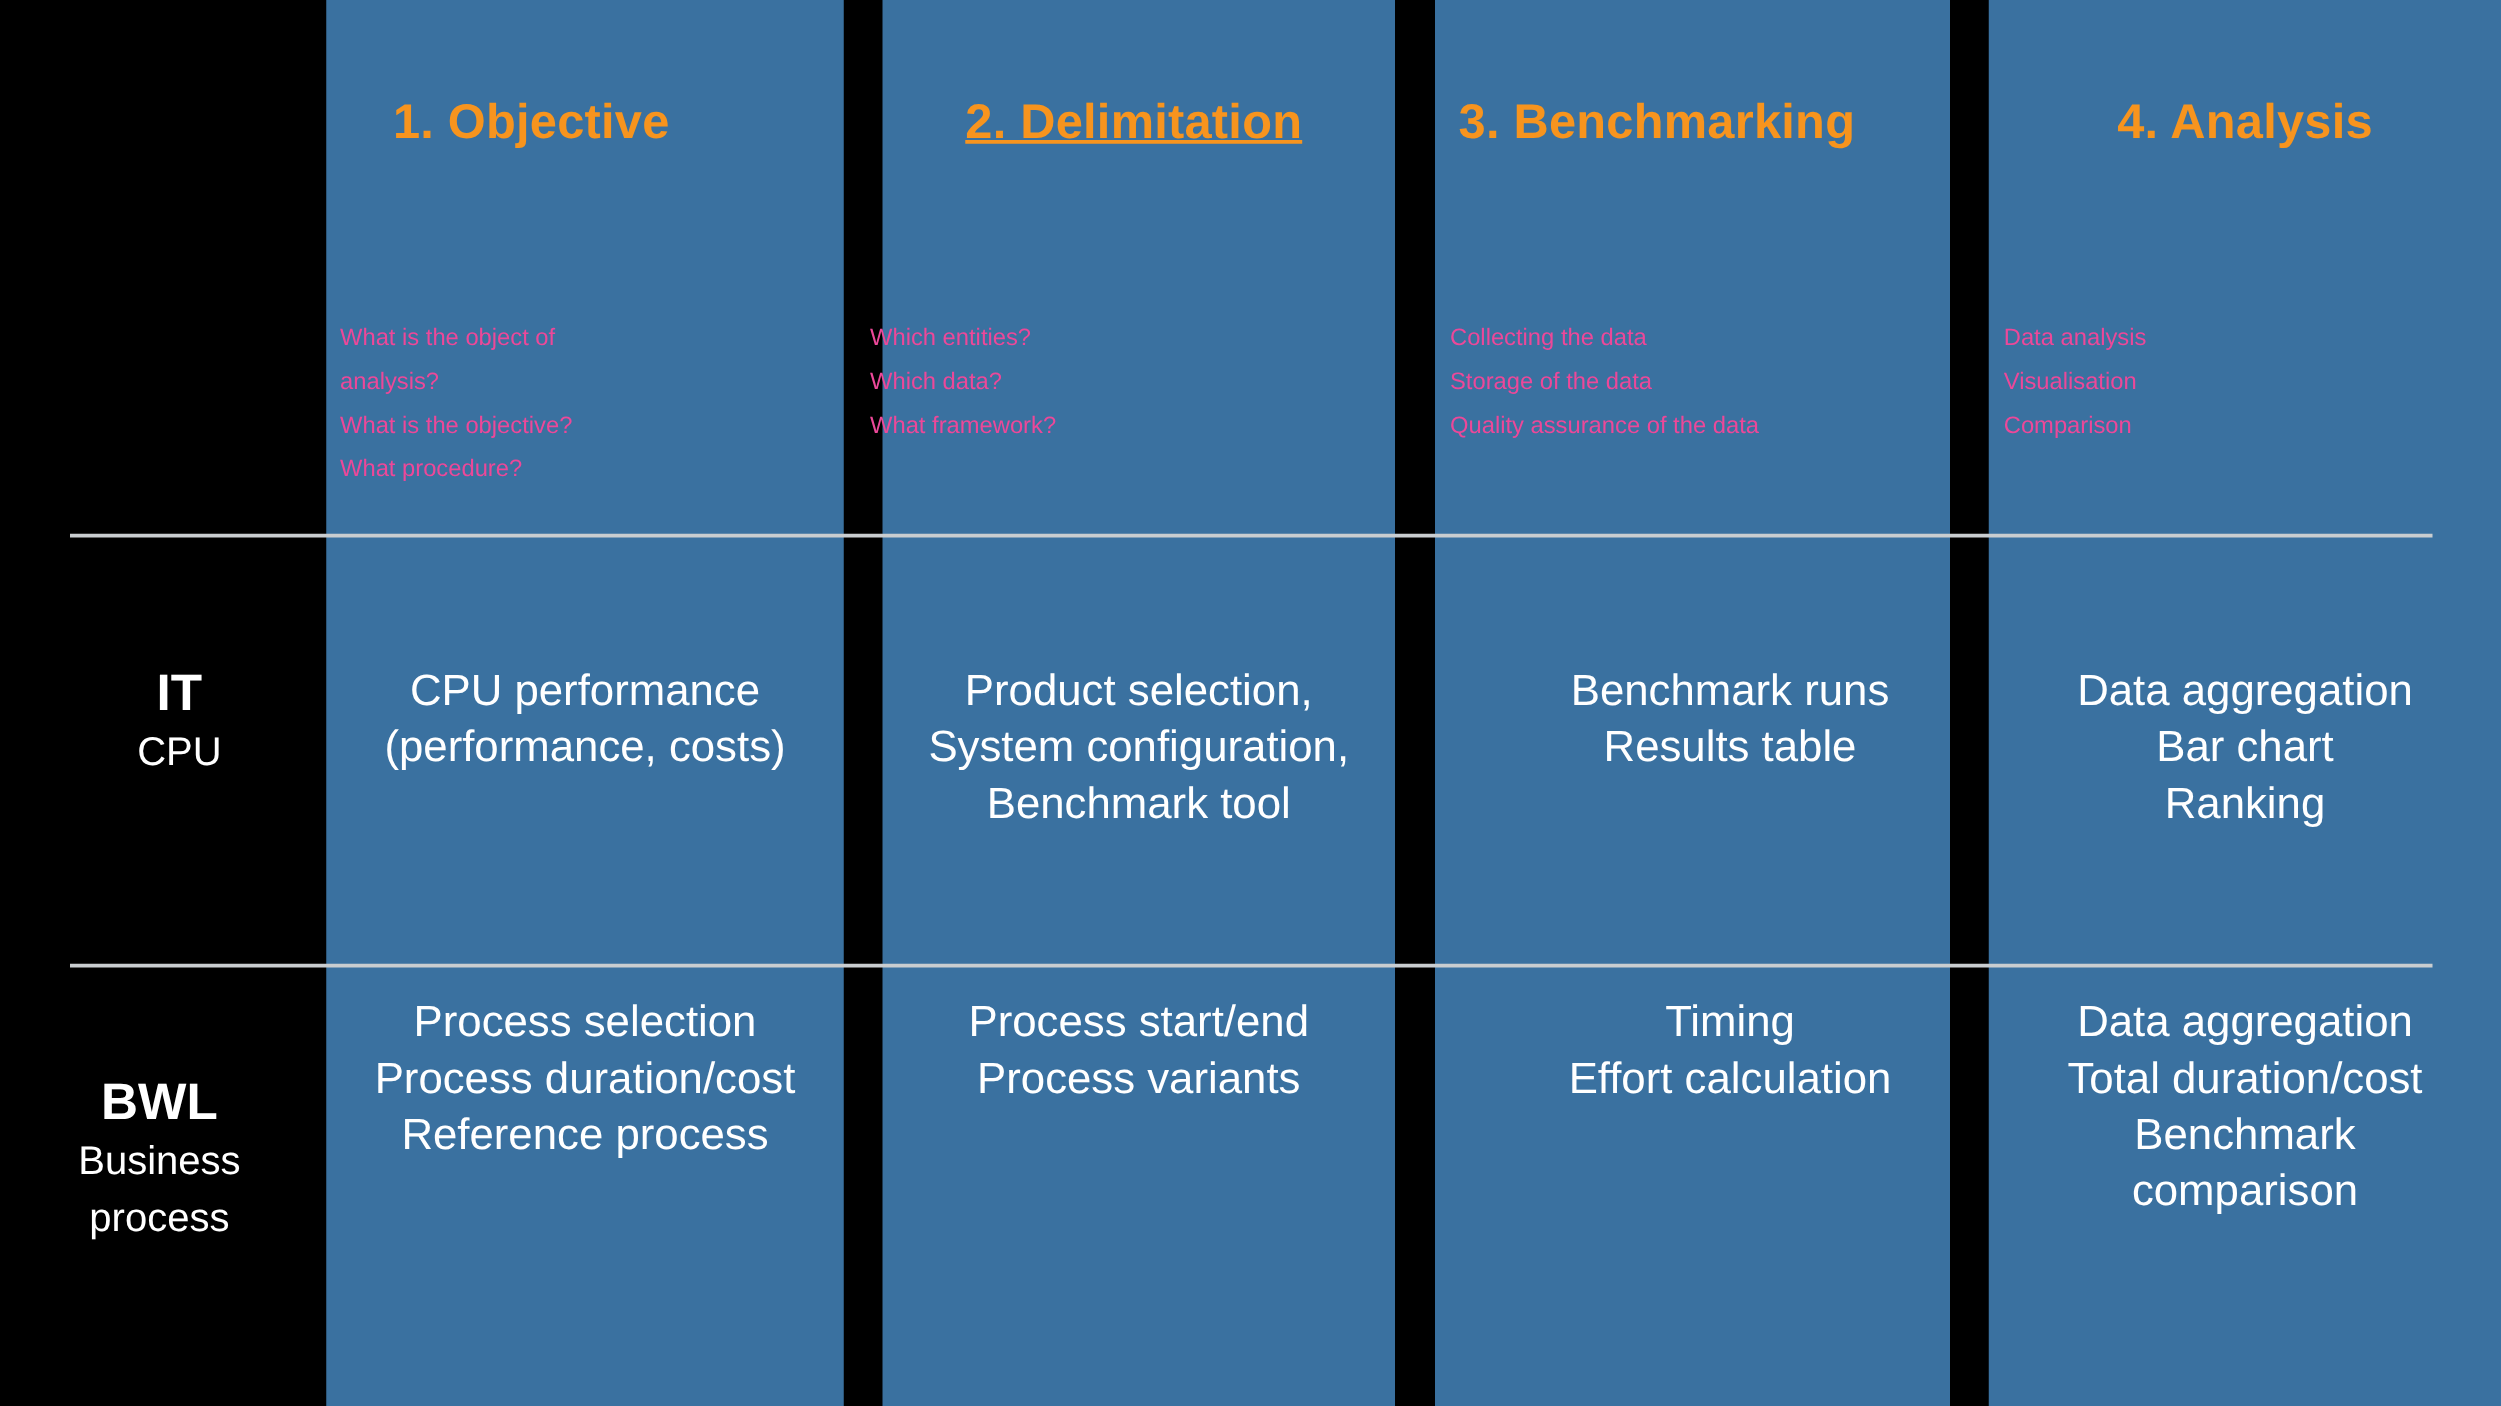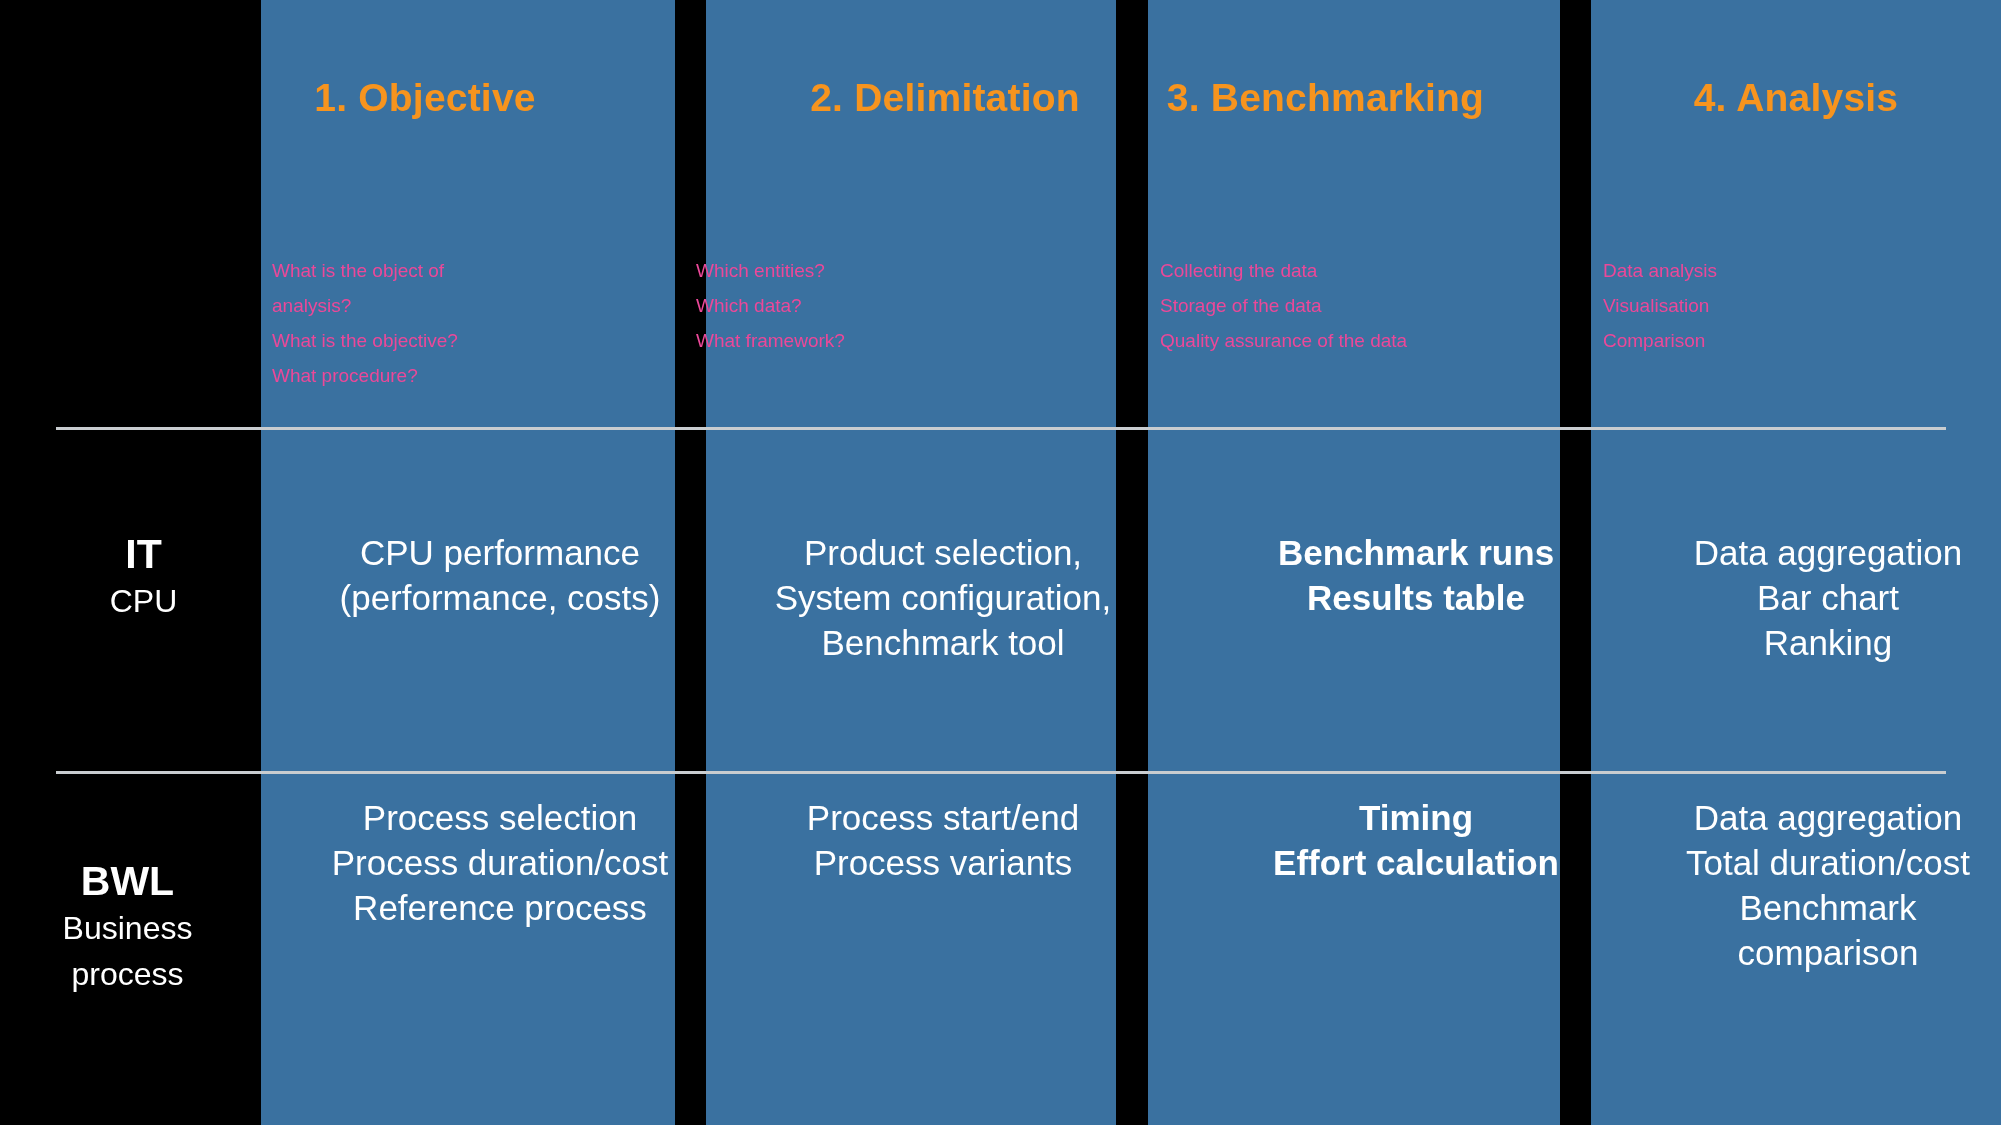--- a/index.html
+++ b/index.html
@@ -47,21 +47,21 @@
     text-align: center;
     color: #f7941e;
     font-size: 39px;
     font-weight: bold;
     letter-spacing: 0.2px;
     white-space: nowrap;
     z-index: 6;
     line-height: 1;
   }
   .title-1 { left: 261px; width: 328px; }
-  .title-2 { left: 744px; width: 402px; }
+  .title-2 { left: 706px; width: 402px; text-decoration: underline; }
   .title-3 { left: 1148px; width: 355px; }
   .title-4 { left: 1591px; width: 410px; }
 
   
   .head-body {
     position: absolute;
     top: 253px;
     color: #ec4899;
     font-size: 19px;
     line-height: 35px;
@@ -98,25 +98,24 @@
   .label-bwl { top: 845px; margin-top: 12px; }
 
   
   .cell {
     position: absolute;
     text-align: center;
     color: #ffffff;
     font-size: 35px;
     line-height: 45px;
     z-index: 6;
-    padding-left: 32px;
   }
   .cell-c1 { left: 261px;  width: 414px; }
   .cell-c2 { left: 700px;  width: 422px; }
-  .cell-c3 { left: 1148px; width: 472px; font-weight: bold; }
+  .cell-c3 { left: 1148px; width: 472px; }
   .cell-c4 { left: 1591px; width: 410px; }
 
   .row-it  { top: 530px; }
   .row-bwl { top: 795px; }
 </style>
 </head>
 <body>
 
 <div id="slide">
 

